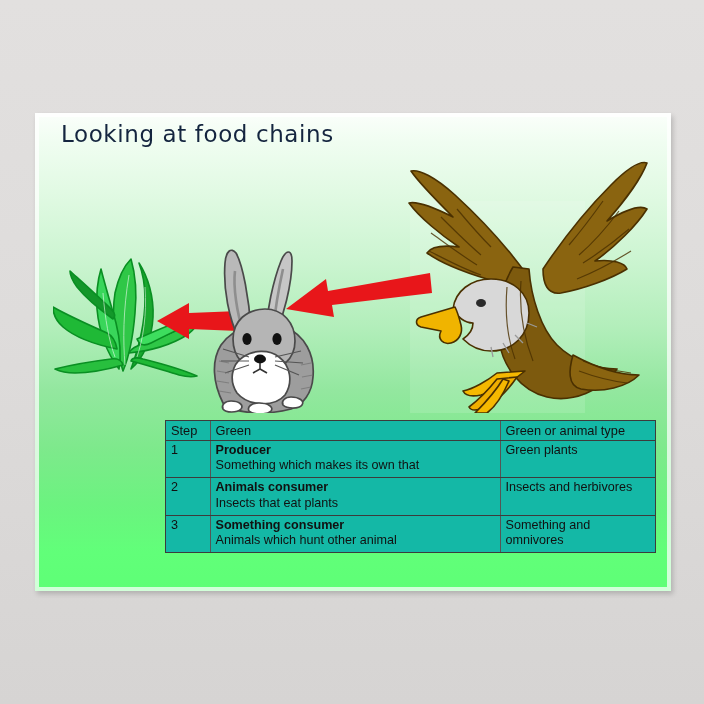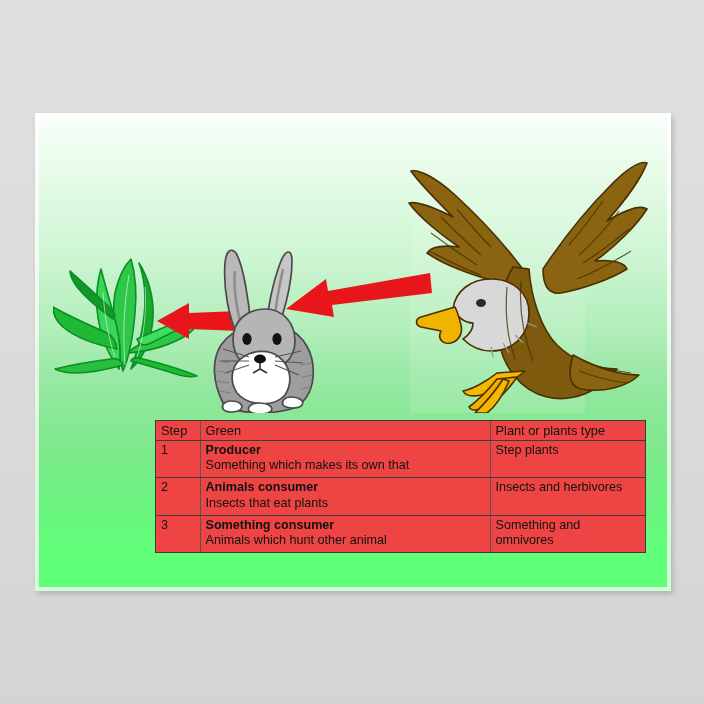--- a/index.html
+++ b/index.html
@@ -67,22 +67,22 @@
   #eagle-panel{
     position:absolute;left:375px;top:48px;width:175px;height:212px;
     background:rgba(255,255,255,.13);
   }
 
   
   .arrow{position:absolute;}
 
   
   #table-wrap{
-    position:absolute;left:120px;top:307px;width:491px;height:133px;
-    background:#ef4444;
+    position:absolute;left:130px;top:307px;width:491px;height:133px;
+    background:#14b8a6;
     border:1px solid #3c3c3c;
     box-sizing:border-box;
   }
   table#ft{
     width:100%;height:100%;
     border-collapse:collapse;
     font-size:12.6px;
     color:#111;
     table-layout:fixed;
   }
@@ -104,20 +104,21 @@
 </style>
 </head>
 <body>
 
 <div id="backdrop"></div>
 
 <div id="poster">
   <div id="poster-inner"></div>
   <div id="poster-frame"></div>
 
+  <div id="title">Looking at food chains</div>
 
   <div id="stage">
 
     <div id="eagle-panel"></div>
 
     <svg class="art" style="left:18px;top:100px;" width="150" height="125" viewBox="0 0 150 125">
       <g stroke="#0a8f23" stroke-width="1.6" stroke-linejoin="round">
         <path d="M70 118 C62 92 58 66 62 40 C66 22 72 12 78 6 C82 20 84 40 82 60 C80 84 76 104 70 118 Z" fill="#2fc747"></path>
         <path d="M78 116 C86 94 92 70 92 46 C92 30 89 18 86 10 C95 24 101 44 100 64 C99 86 90 106 78 116 Z" fill="#19a82e"></path>
         <path d="M66 116 C54 100 46 78 44 56 C43 40 45 26 48 16 C52 32 58 52 63 70 C67 86 68 104 66 116 Z" fill="#39d65a"></path>
@@ -217,31 +218,31 @@
     <table id="ft">
       <colgroup>
           <col class="c-step">
           <col class="c-name">
           <col class="c-type">
         </colgroup>
       <thead>
         <tr>
           <th class="hd vline hline">Step</th>
           <th class="hd vline hline">Green</th>
-          <th class="hd hline">Plant or plants type</th>
+          <th class="hd hline">Green or animal type</th>
         </tr>
       </thead>
       <tbody>
         <tr>
           <td class="vline hline">1</td>
           <td class="vline hline">
             <span class="bold">Producer</span>
             <span class="sub">Something which makes its own that</span>
           </td>
-          <td class="hline">Step plants</td>
+          <td class="hline">Green plants</td>
         </tr>
         <tr>
           <td class="vline hline">2</td>
           <td class="vline hline">
             <span class="bold">Animals consumer</span>
             <span class="sub">Insects that eat plants</span>
           </td>
           <td class="hline">Insects and herbivores</td>
         </tr>
         <tr>

